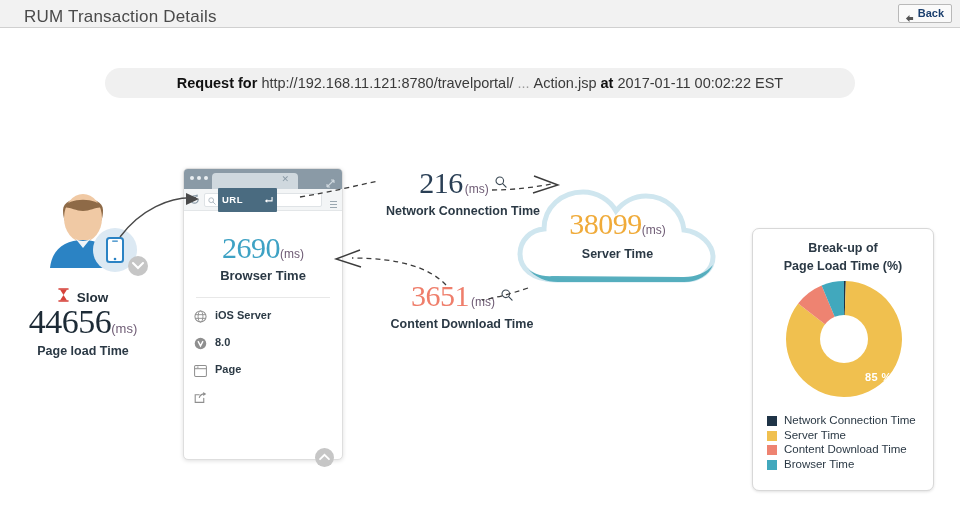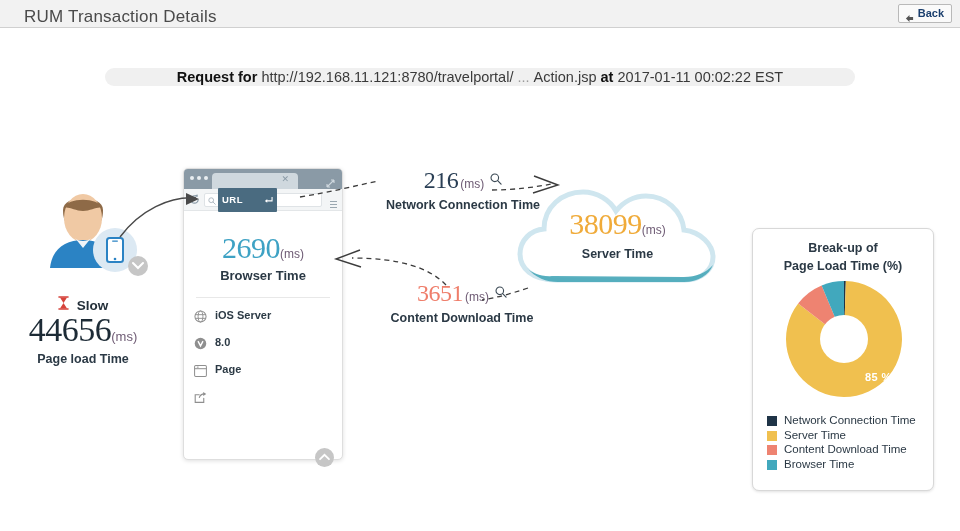--- a/index.html
+++ b/index.html
@@ -33,21 +33,21 @@
     padding:0 7px 0 6px;
     cursor:pointer;
     box-sizing:border-box;
   }
   .back-btn .arr{display:block;width:9px;height:9px;}
   .back-btn .lbl{font-size:11px;font-weight:bold;color:#1b3f6e;line-height:1;}
 
   
   .req-pill{
     position:absolute;left:105px;top:68px;
-    width:750px;height:18px;
+    width:750px;height:30px;
     background:#f0f0f0;
     border-radius:15px;
     display:flex;align-items:center;justify-content:center;
     box-sizing:border-box;
     font-size:14.5px;color:#2b2b2b;
     white-space:nowrap;
   }
   .req-pill b{font-weight:bold;color:#111;}
   .req-pill .u{color:#3a3a3a;}
   .req-pill .dots{color:#9a9a9a;}
@@ -63,21 +63,21 @@
   }
   .dev-badge svg{position:absolute;left:13px;top:9px;}
   .chev-badge{
     position:absolute;left:120px;top:78px;
     width:20px;height:20px;border-radius:50%;
     background:#c6c6c6;
   }
   .chev-badge svg{position:absolute;left:4px;top:5px;}
   .slow-row{
     display:flex;align-items:center;justify-content:center;gap:8px;
-    margin-top:8px;
+    margin-top:0;
   }
   .slow-row .lbl{font-size:13.5px;font-weight:bold;color:#24303a;}
   .pl-num{
     margin-top:-2px;
     font-size:34px;color:#1d2b36;
     font-family:"Liberation Serif", serif;
     letter-spacing:-.5px;line-height:1.05;
   }
   .pl-num .ms{
     font-size:13px;color:#6e5b74;
@@ -146,21 +146,21 @@
   .br-url{width:104px;word-break:break-all;}
   .br-up{
     position:absolute;right:8px;bottom:-8px;
     width:19px;height:19px;border-radius:50%;background:#c6c6c6;
   }
   .br-up svg{position:absolute;left:4px;top:5px;}
 
   
   .metric{position:absolute;text-align:center;}
   .metric .row{display:flex;align-items:baseline;justify-content:center;gap:2px;}
-  .metric .num{font-size:24px;font-family:"Liberation Serif", serif;letter-spacing:-.5px;line-height:1;}
+  .metric .num{font-size:30px;font-family:"Liberation Serif", serif;letter-spacing:-.5px;line-height:1;}
   .metric .ms{font-size:12px;color:#6e5b74;}
   .metric .mag{margin-left:4px;align-self:center;}
   .metric .cap{font-size:12.5px;font-weight:bold;color:#2b3945;margin-top:6px;line-height:1.25;}
   #m-net{left:378px;top:168px;width:170px;}
   #m-net .num{color:#2a3f55;}
   #m-dl{left:372px;top:281px;width:180px;}
   #m-dl .num{color:#ef7e6b;}
 
   
   .cloud{position:absolute;left:510px;top:176px;width:215px;height:115px;}

